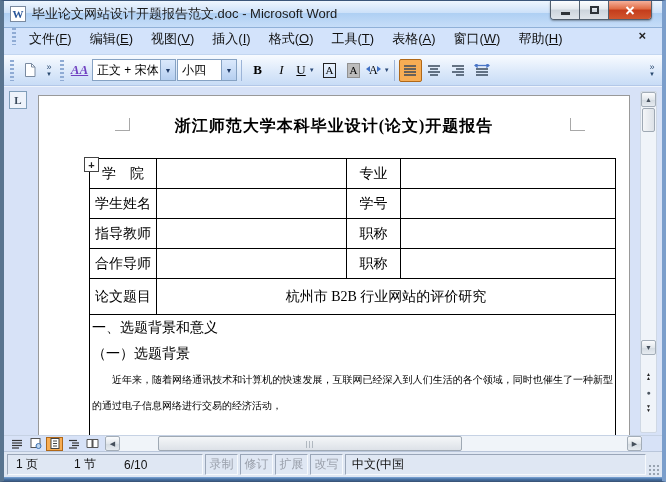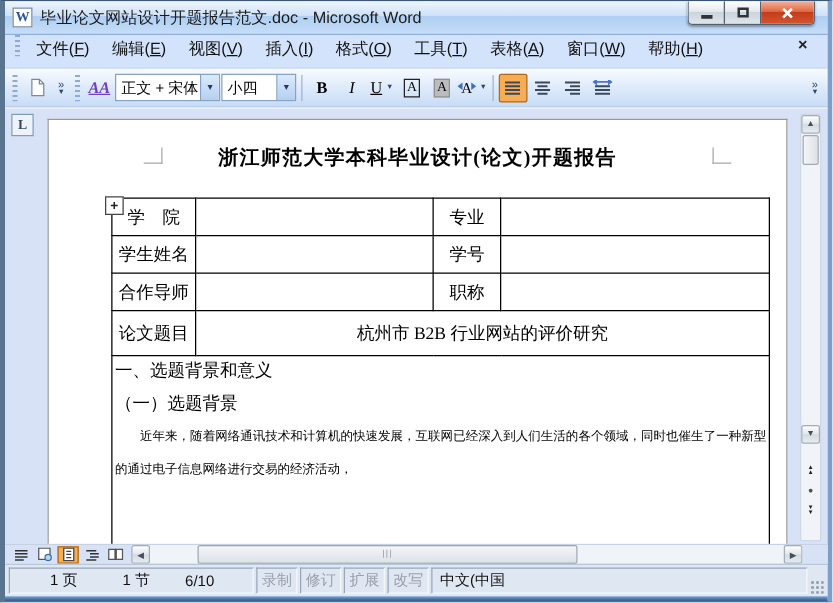--- a/index.html
+++ b/index.html
@@ -112,21 +112,21 @@
     background:linear-gradient(180deg,#f4f6f8,#dde2e8); border:1px solid #9fa9b4; border-radius:2px;
     display:flex; align-items:center; justify-content:center; }
   .hthumb::after { content:"|||"; font-size:7px; letter-spacing:1px; color:#8b95a0; }
   .corner { flex:0 0 20px; background:#d7e2f7; }
 
   
   .statusbar { height:26px; flex:0 0 26px; background:#dfe7f3; display:flex; align-items:stretch; gap:2px;
     padding:2px 3px; font-size:12px; color:#111; border-top:1px solid #b9c6da; }
   .panel { border:1px solid; border-color:#9aa6b8 #f6f9fc #f6f9fc #9aa6b8; display:flex; align-items:center; white-space:nowrap; }
   .p1 { width:196px; }
-  .p1 .s-page { margin-left:32px; } .p1 .s-sec { margin-left:36px; } .p1 .s-pof { margin-left:28px; }
+  .p1 .s-page { margin-left:8px; } .p1 .s-sec { margin-left:36px; } .p1 .s-pof { margin-left:28px; }
   .p2 { width:230px; }
   .p2 .s-pos { margin-left:6px; } .p2 .s-line { margin-left:40px; } .p2 .s-col { margin-left:14px; }
   .toggle { width:33px; justify-content:center; color:#9aa0ab; display:flex; align-items:center;
     border:1px solid; border-color:#9aa6b8 #f6f9fc #f6f9fc #9aa6b8; }
   .lang { flex:1 1 auto; padding-left:6px; overflow:hidden; }
   .sgrip { width:11px; align-self:flex-end; height:11px;
     background-image:radial-gradient(circle at 2px 2px,#98a3b0 1px,transparent 1.4px); background-size:4px 4px; }
 
   .bottomedge { height:4px; flex:0 0 4px; background:linear-gradient(180deg,#7fa8d9,#476f9f 60%,#3a5d88); }
 
@@ -285,20 +285,26 @@
               <td class="lbl">专业</td>
               <td></td>
             </tr>
             <tr class="r">
               <td class="lbl">学生姓名</td>
               <td></td>
               <td class="lbl">学号</td>
               <td></td>
             </tr>
             <tr class="r">
+              <td class="lbl">指导教师</td>
+              <td></td>
+              <td class="lbl">职称</td>
+              <td></td>
+            </tr>
+            <tr class="r">
               <td class="lbl">合作导师</td>
               <td></td>
               <td class="lbl">职称</td>
               <td></td>
             </tr>
             <tr class="topic-r">
               <td class="lbl">论文题目</td>
               <td class="topicv" colspan="3">杭州市 B2B 行业网站的评价研究</td>
             </tr>
             <tr>

